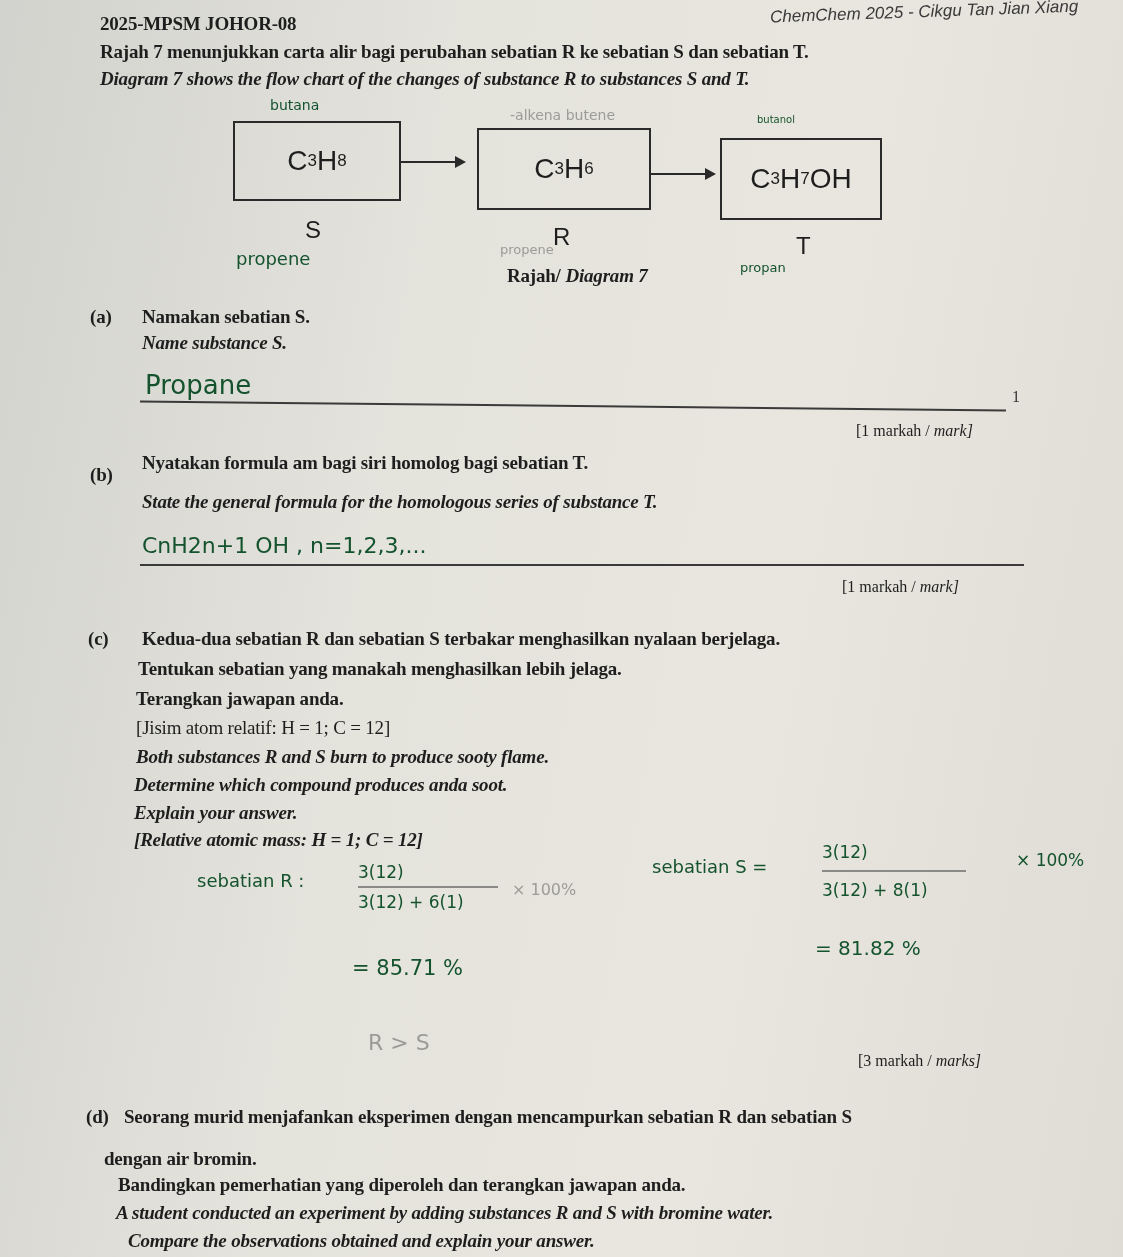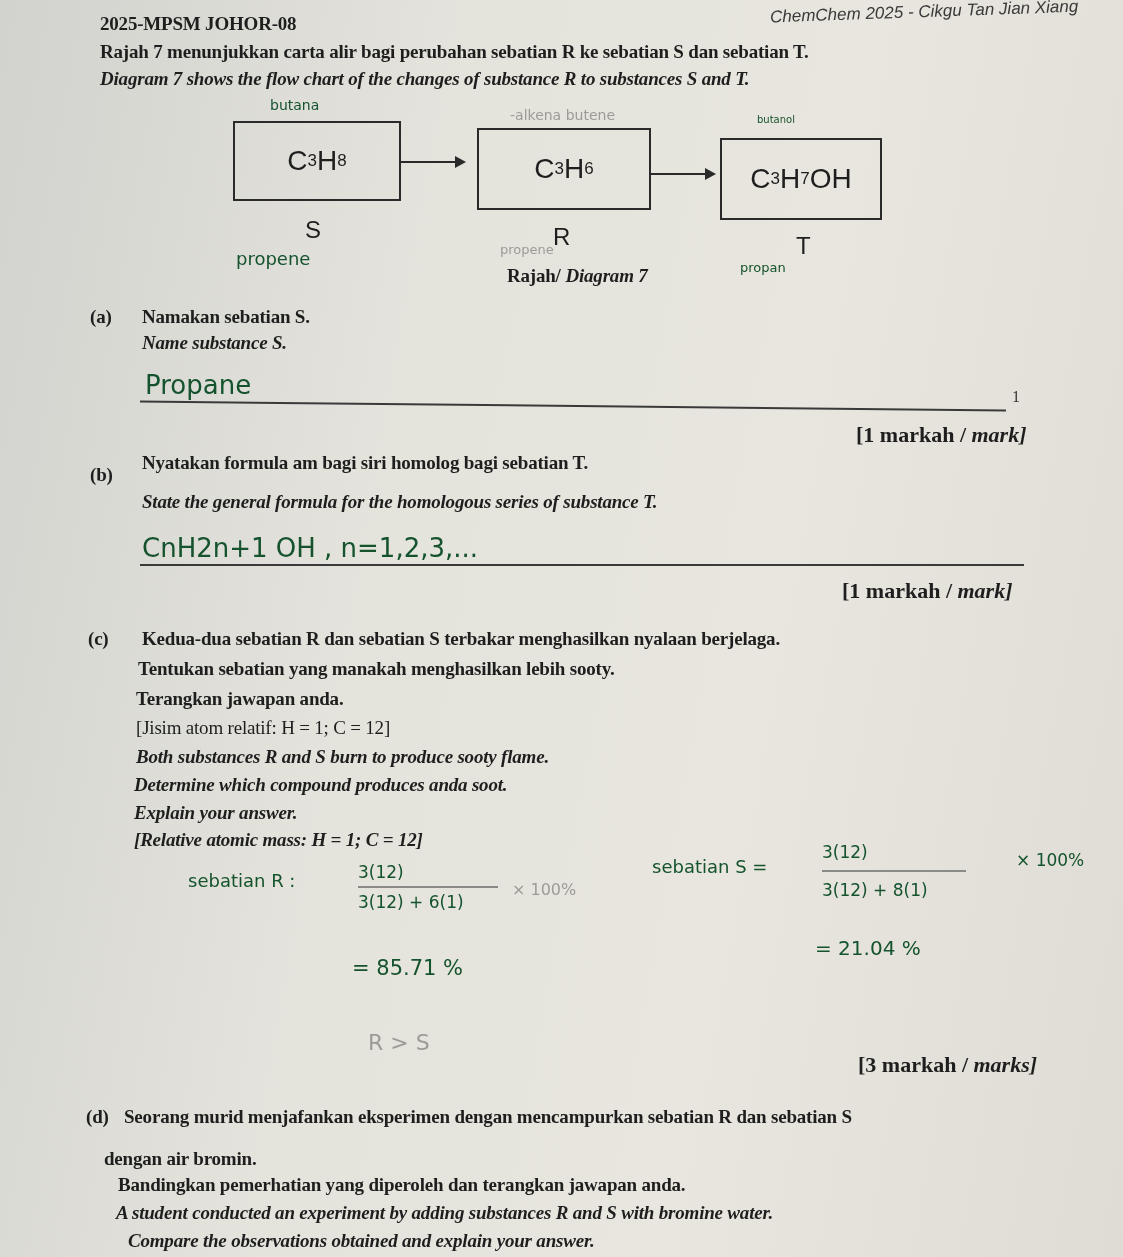--- a/index.html
+++ b/index.html
@@ -19,21 +19,21 @@
     font-family: "Liberation Sans", sans-serif; font-size: 28px; color: #1e1e1e;
   }
   .box sub { font-size: 17px; }
   .arrow { position: absolute; height: 2px; background: #2a2a2a; }
   .arrow::after {
     content: ""; position: absolute; right: -2px; top: -5px;
     border-left: 11px solid #2a2a2a; border-top: 6px solid transparent; border-bottom: 6px solid transparent;
   }
   .label-letter { font-family: "Liberation Sans", sans-serif; font-size: 24px; color: #1e1e1e; }
   .ansline { position: absolute; height: 2px; background: #3a3a3a; }
-  .marks { font-size: 22px; font-weight: bold; }
+  .marks { font-size: 16px; font-weight: normal; }
   .marks i { font-style: italic; }
   .frac { position: absolute; display: flex; flex-direction: column; }
   .frac .bar { height: 2px; background: #8a8a86; width: 100%; margin: 4px 0; }
 </style>
 </head>
 <body>
 
 <div class="abs hand-none" style="left:770px; top:2px; font-family:'Liberation Sans',sans-serif; font-style:italic; font-size:17px; color:#3a3a3a; transform:rotate(-2deg);">ChemChem 2025 - Cikgu Tan Jian Xiang</div>
 <div class="abs b" style="left:100px; top:13px;">2025-MPSM JOHOR-08</div>
 <div class="abs b" style="left:100px; top:41px;">Rajah 7 menunjukkan carta alir bagi perubahan sebatian R ke sebatian S dan sebatian T.</div>
@@ -87,55 +87,55 @@
 <div class="ansline" style="left:140px; top:405px; width:866px; transform:rotate(0.6deg);"></div>
 <div class="abs" style="left:1012px; top:388px; font-size:16px; color:#333;">1</div>
 <div class="abs marks" style="left:856px; top:422px;">
   <span>[1 markah /</span>
   <i>mark]</i>
 </div>
 
 <div class="abs b" style="left:90px; top:464px;">(b)</div>
 <div class="abs b" style="left:142px; top:452px;">Nyatakan formula am bagi siri homolog bagi sebatian T.</div>
 <div class="abs bi" style="left:142px; top:491px;">State the general formula for the homologous series of substance T.</div>
-<div class="abs hand" style="left:142px; top:533px; font-size:26px;">CnH2n+1 OH , n=1,2,3,...</div>
+<div class="abs hand" style="left:142px; top:533px; font-size:22px;">CnH2n+1 OH , n=1,2,3,...</div>
 <div class="ansline" style="left:140px; top:564px; width:884px;"></div>
 <div class="abs marks" style="left:842px; top:578px;">
   <span>[1 markah /</span>
   <i>mark]</i>
 </div>
 
 <div class="abs b" style="left:88px; top:628px;">(c)</div>
 <div class="abs b" style="left:142px; top:628px;">Kedua-dua sebatian R dan sebatian S terbakar menghasilkan nyalaan berjelaga.</div>
-<div class="abs b" style="left:138px; top:658px;">Tentukan sebatian yang manakah menghasilkan lebih sooty.</div>
+<div class="abs b" style="left:138px; top:658px;">Tentukan sebatian yang manakah menghasilkan lebih jelaga.</div>
 <div class="abs b" style="left:136px; top:688px;">Terangkan jawapan anda.</div>
 <div class="abs b" style="left:136px; top:717px; font-weight:normal;">[Jisim atom relatif: H = 1; C = 12]</div>
 <div class="abs bi" style="left:136px; top:746px;">Both substances R and S burn to produce sooty flame.</div>
 <div class="abs bi" style="left:134px; top:774px;">Determine which compound produces anda soot.</div>
 <div class="abs bi" style="left:134px; top:802px;">Explain your answer.</div>
 <div class="abs bi" style="left:134px; top:829px;">[Relative atomic mass: H = 1; C = 12]</div>
 
 <div>
-  <div class="abs hand" style="left:188px; top:870px; font-size:18px;">sebatian R :</div>
+  <div class="abs hand" style="left:197px; top:870px; font-size:18px;">sebatian R :</div>
   <div class="frac hand" style="left:358px; top:862px; width:140px; font-size:17px;">
     <span>3(12)</span>
     <div class="bar"></div>
     <span>3(12) + 6(1)</span>
   </div>
   <div class="abs hand hand-faint" style="left:512px; top:880px; font-size:16px;">× 100%</div>
   <div class="abs hand" style="left:352px; top:956px; font-size:21px;">= 85.71 %</div>
 
   <div class="abs hand" style="left:652px; top:856px; font-size:18px;">sebatian S =</div>
   <div class="frac hand" style="left:822px; top:842px; width:144px; font-size:17px;">
     <span>3(12)</span>
     <div class="bar" style="margin:8px 0;"></div>
     <span>3(12) + 8(1)</span>
   </div>
   <div class="abs hand" style="left:1016px; top:850px; font-size:17px;">× 100%</div>
-  <div class="abs hand" style="left:815px; top:936px; font-size:20px;">= 21.04 %</div>
+  <div class="abs hand" style="left:815px; top:936px; font-size:20px;">= 81.82 %</div>
 
   <div class="abs hand hand-faint" style="left:368px; top:1030px; font-size:22px;">R &gt; S</div>
 </div>
 <div class="abs marks" style="left:858px; top:1052px;">
   <span>[3 markah /</span>
   <i>marks]</i>
 </div>
 
 <div class="abs b" style="left:86px; top:1106px;">(d)</div>
 <div class="abs b" style="left:124px; top:1106px;">Seorang murid menjafankan eksperimen dengan mencampurkan sebatian R dan sebatian S</div>

